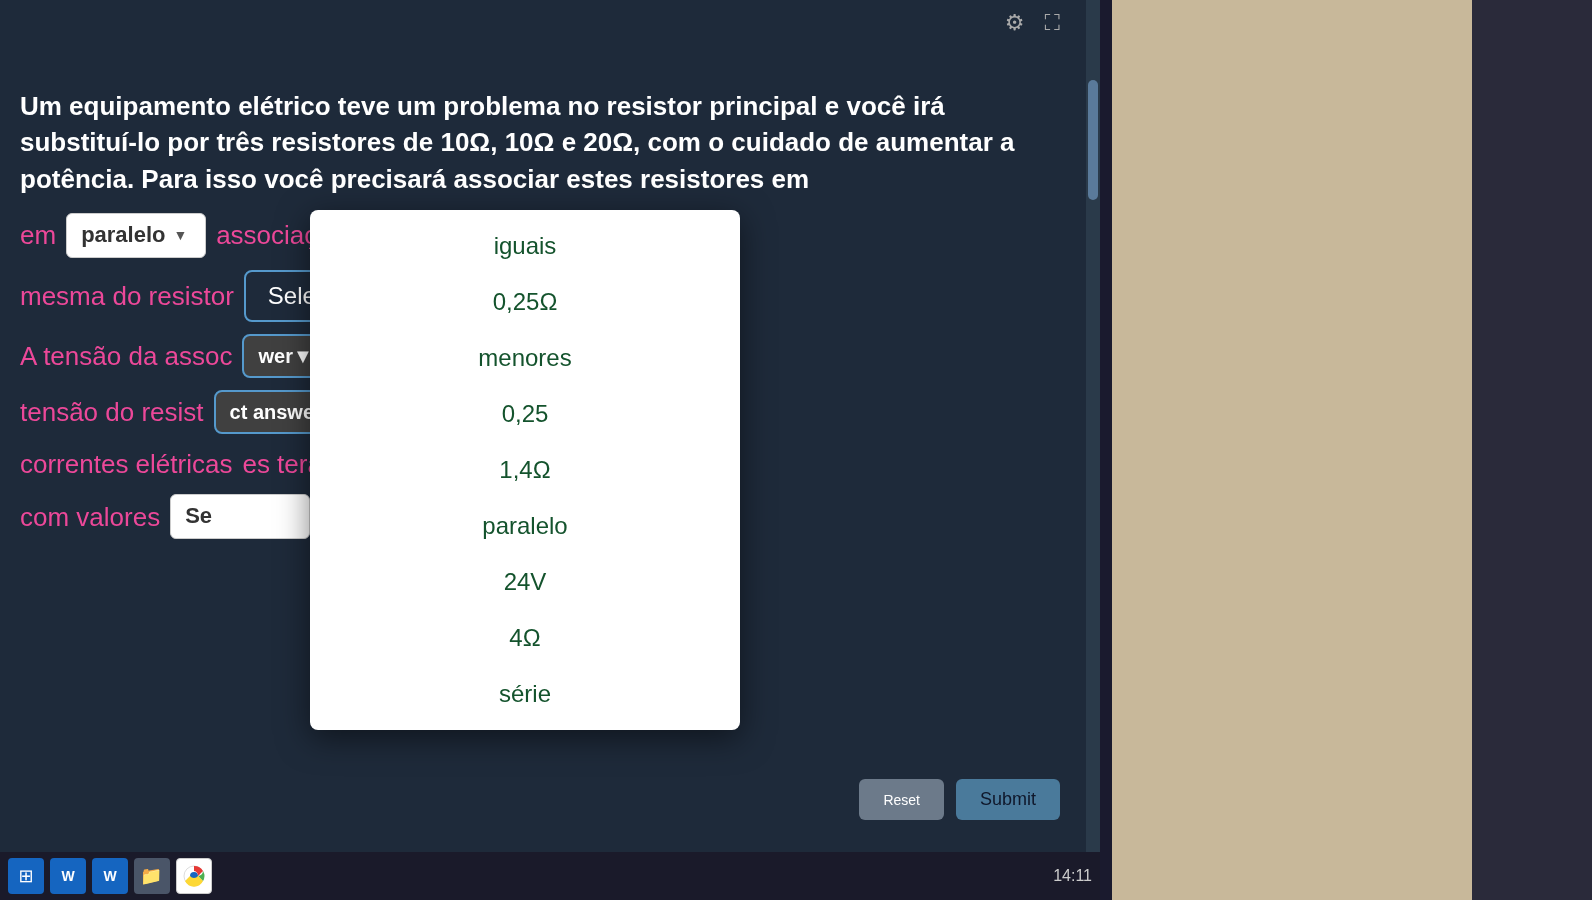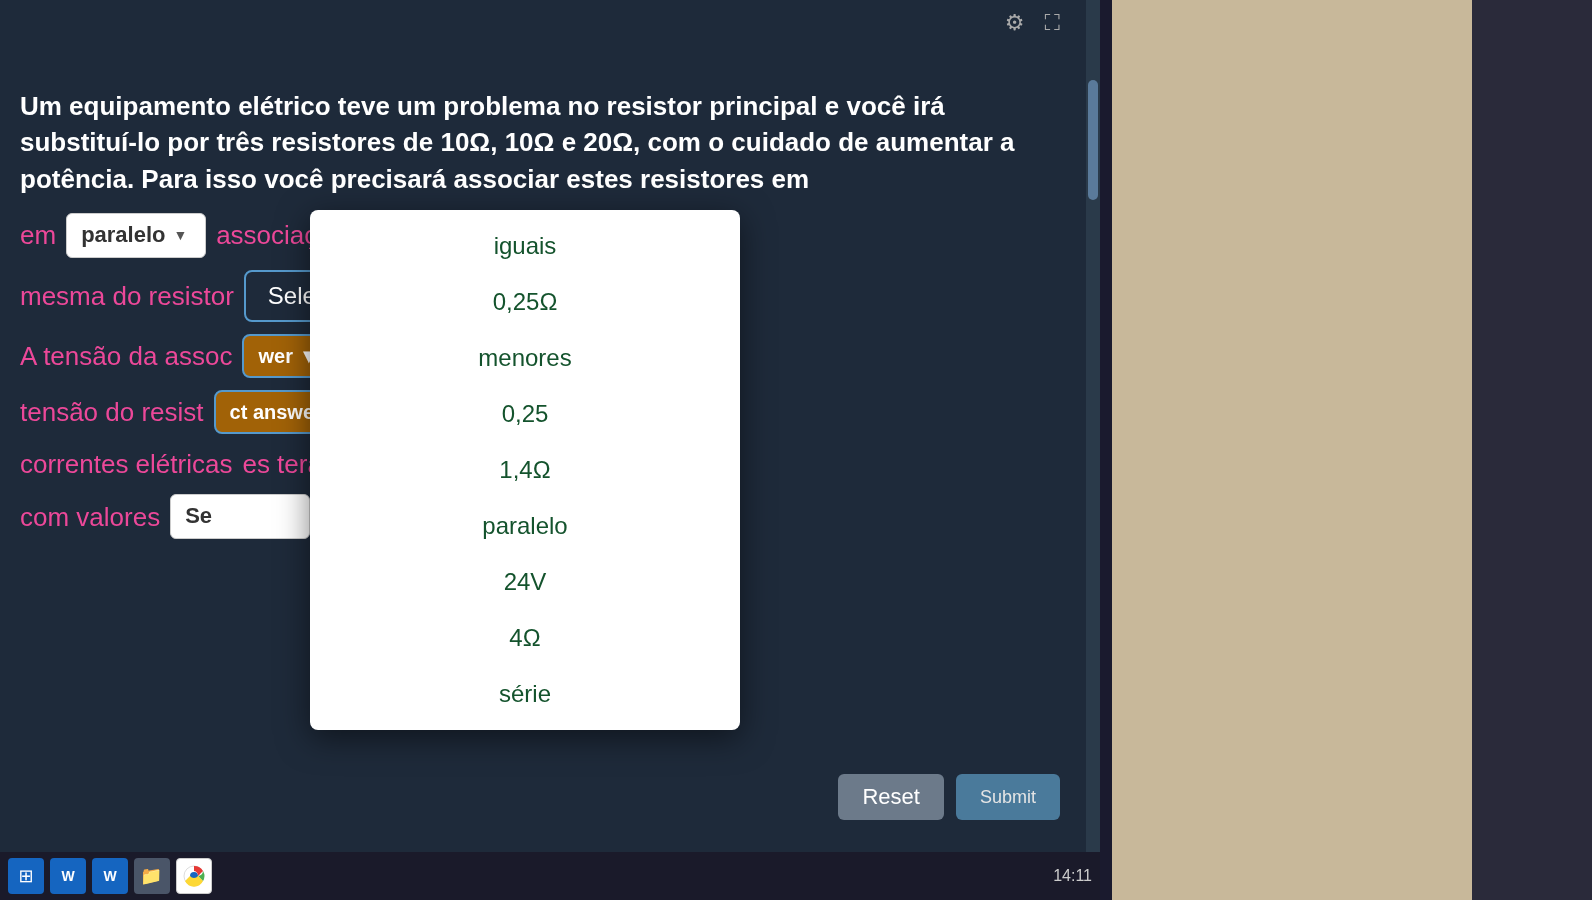--- a/index.html
+++ b/index.html
@@ -142,30 +142,29 @@
       align-items: center;
       gap: 8px;
     }
 
     .select-answer-btn .arrow {
       font-size: 16px;
     }
 
     
     .select-answer-sm {
-      background: #a16207;
+      background: #404040;
       color: #ffffff;
       border: 2px solid #5599cc;
       border-radius: 8px;
       padding: 6px 14px;
       font-size: 20px;
       cursor: pointer;
       display: flex;
       align-items: center;
-      gap: 6px;
     }
 
     
     .content-row {
       display: flex;
       align-items: center;
       gap: 10px;
       margin-bottom: 12px;
       flex-wrap: wrap;
     }
@@ -179,27 +178,27 @@
       gap: 12px;
       z-index: 10;
     }
 
     .btn-reset {
       background: #6c7a8a;
       color: #fff;
       border: none;
       border-radius: 6px;
       padding: 10px 24px;
-      font-size: 22px;
+      font-size: 14px;
       cursor: pointer;
     }
 
     .btn-submit {
       background: #4a7a9b;
-      color: #e5e5e5;
+      color: #0f172a;
       border: none;
       border-radius: 6px;
       padding: 10px 24px;
       font-size: 18px;
       cursor: pointer;
     }
 
     
     .dropdown-overlay {
       position: absolute;

